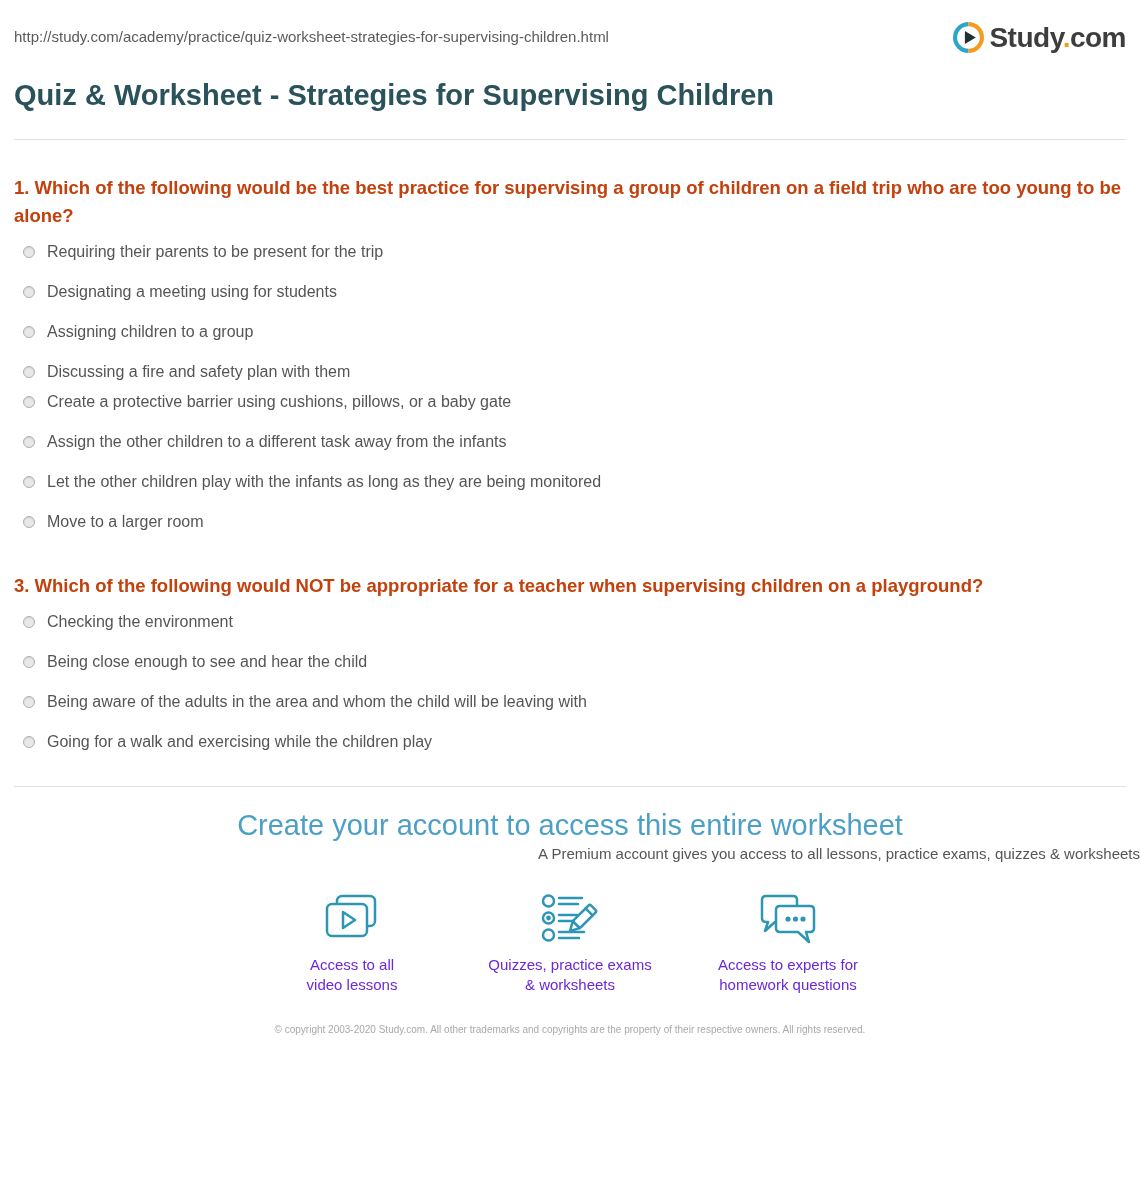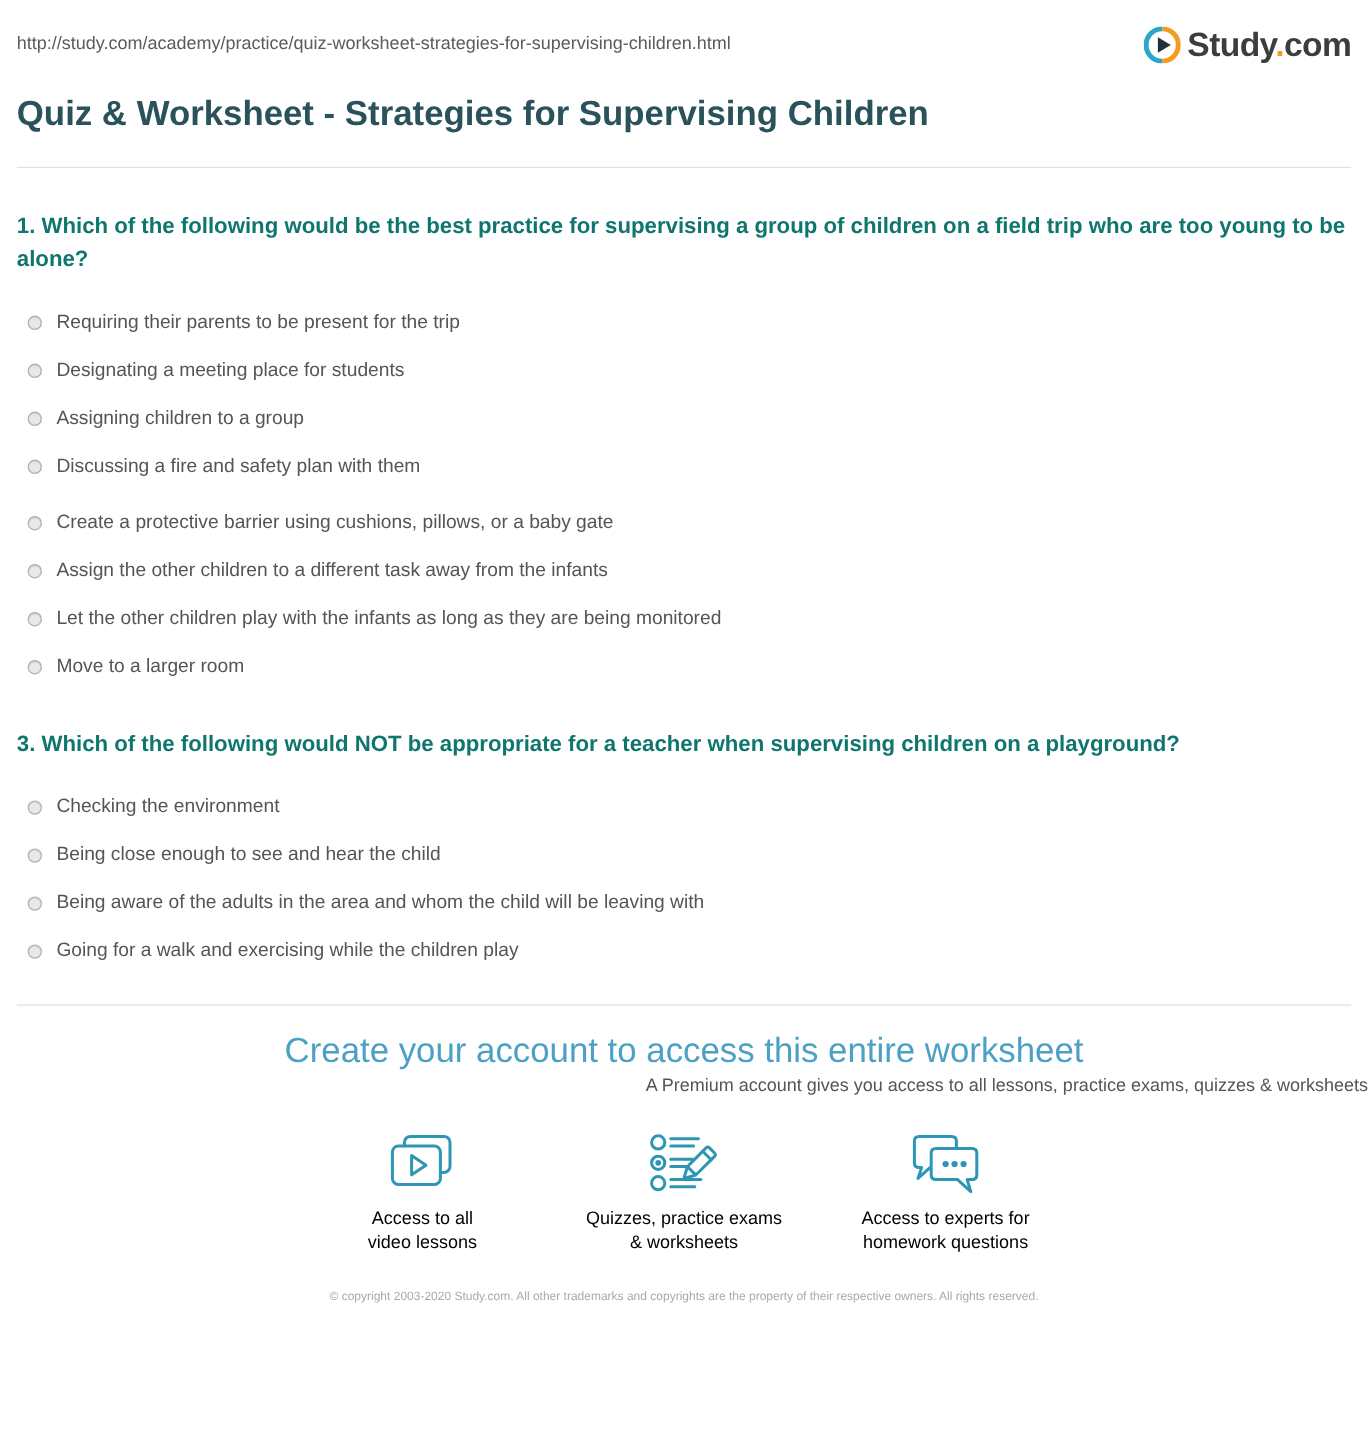--- a/index.html
+++ b/index.html
@@ -29,25 +29,25 @@
     color: #29525b;
   }
   .divider { border: none; border-top: 1px solid #e0e0e0; margin: 28px 14px 0 14px; }
   .divider-bottom { border: none; border-top: 1px solid #e0e0e0; margin: 36px 14px 0 14px; }
 
   
   .quiz { padding: 0 14px; }
   .q-text {
     margin: 34px 0 0 0;
     font-size: 18.5px; line-height: 28px; font-weight: 700;
-    color: #0f766e;
+    color: #c2410c;
   }
   .question:not(:first-child) .q-text { margin-top: 42px; }
   .option { display: flex; align-items: center; margin-top: 24px; cursor: pointer; }
-  .option.first { margin-top: 31px; }
+  .option.first { margin-top: 14px; }
   .radio {
     flex: none;
     width: 12px; height: 12px; border-radius: 50%;
     border: 1px solid #aeaeae;
     background: #e8e8e8;
     box-shadow: inset 0 1px 1px rgba(0,0,0,0.10);
     margin-left: 9px; margin-right: 12px;
   }
   .opt-label { font-size: 16px; line-height: 16px; color: #555555; }
 
@@ -55,21 +55,21 @@
   .cta { text-align: center; }
   .cta-title {
     margin: 24px 0 0 0;
     font-size: 29px; line-height: 28px; font-weight: 300;
     color: #4da0c5; cursor: pointer;
   }
   .cta-sub { margin-top: 6px; font-size: 15px; line-height: 18px; color: #555555; text-align: right; }
   .features { display: flex; justify-content: center; margin-top: 30px; }
   .feature { width: 218px; display: flex; flex-direction: column; align-items: center; }
   .feature-icon { height: 52px; }
-  .feature-label { margin-top: 10px; font-size: 15px; line-height: 20px; color: #000000; text-align: center; }
+  .feature-label { margin-top: 10px; font-size: 15px; line-height: 20px; color: #6d28d9; text-align: center; }
 
   
   .copyright {
     margin: 26px auto 16px auto;
     max-width: 740px;
     text-align: center;
     font-size: 10px; line-height: 17px;
     color: #a9a9a9;
   }
 
@@ -96,21 +96,21 @@
 
 <div class="quiz">
   <section class="question">
     <h2 class="q-text">1. Which of the following would be the best practice for supervising a group of children on a field trip who are too young to be alone?</h2>
     <div class="option first">
       <span class="radio"></span>
       <span class="opt-label">Requiring their parents to be present for the trip</span>
     </div>
     <div class="option">
       <span class="radio"></span>
-      <span class="opt-label">Designating a meeting place for students</span>
+      <span class="opt-label">Designating a meeting using for students</span>
     </div>
     <div class="option">
       <span class="radio"></span>
       <span class="opt-label">Assigning children to a group</span>
     </div>
     <div class="option">
       <span class="radio"></span>
       <span class="opt-label">Discussing a fire and safety plan with them</span>
     </div>
   </section>

